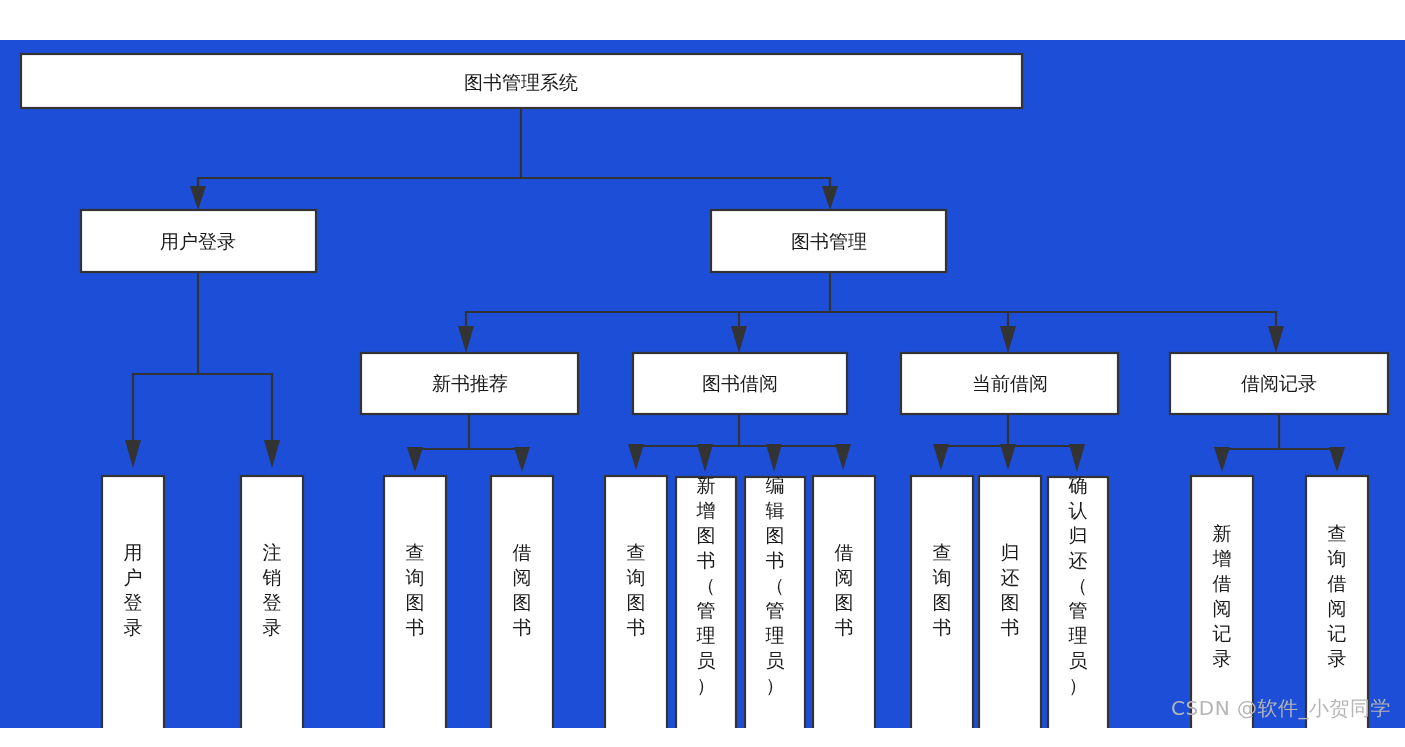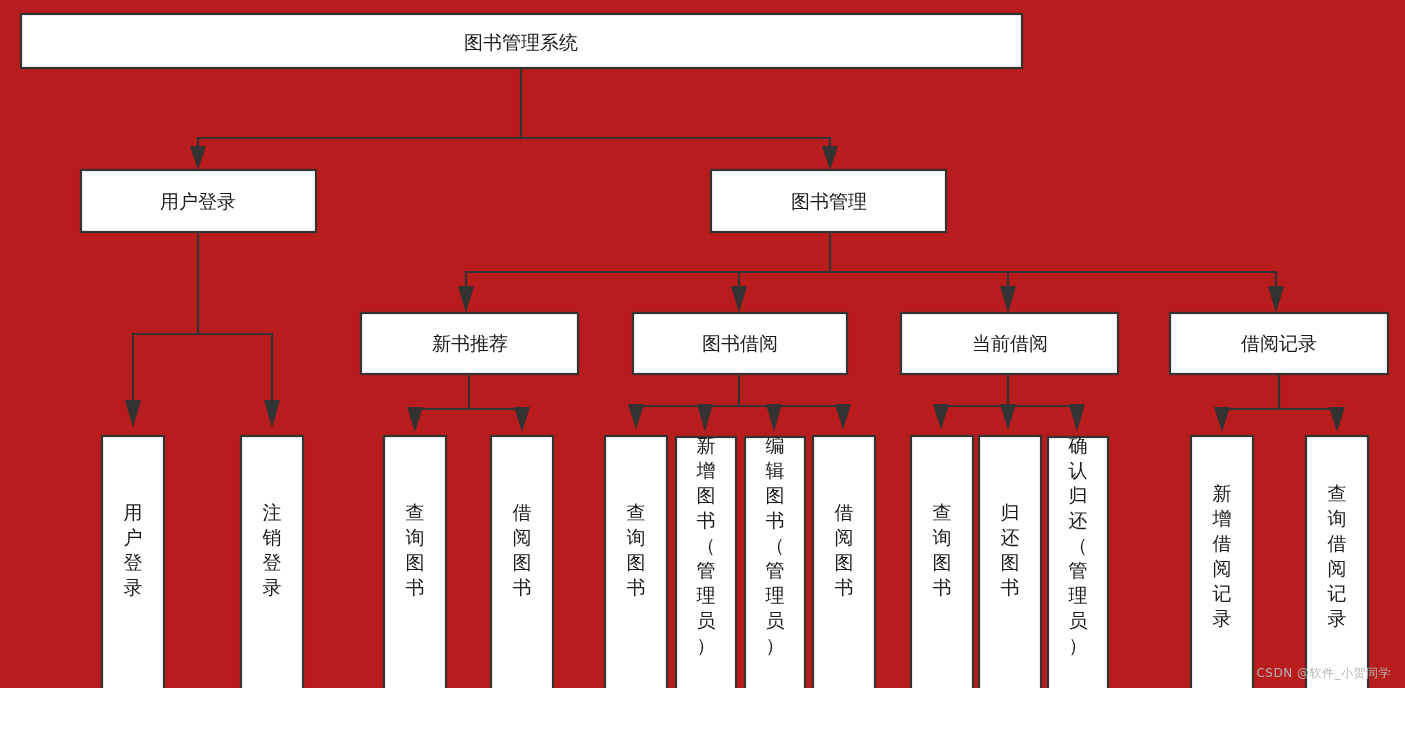--- a/index.html
+++ b/index.html
@@ -7,22 +7,23 @@
     padding: 0;
     background: #ffffff;
   }
   body {
     font-family: "DejaVu Sans", "Liberation Sans", sans-serif;
   }
   #diagram-root {
     position: relative;
     width: 1405px;
     height: 688px;
-    background: #b91c1c;
+    background: #1d4ed8;
     overflow: hidden;
+    margin-top: 40px;
   }
   svg.canvas {
     position: absolute;
     top: 0;
     left: 0;
     width: 1405px;
     height: 747px;
   }
   .node-box {
     fill: #ffffff;
@@ -50,21 +51,21 @@
     fill: #1a1a1a;
     font-family: "DejaVu Sans", "Liberation Sans", sans-serif;
     font-size: 19px;
     text-anchor: middle;
   }
   .watermark {
     position: absolute;
     right: 14px;
     bottom: 6px;
     font-family: "DejaVu Sans", "Liberation Sans", sans-serif;
-    font-size: 12px;
+    font-size: 20px;
     color: #b5b5b5;
     white-space: nowrap;
     letter-spacing: 0.5px;
   }
 </style>
 </head>
 <body>
 
 <div id="diagram-root">
 

